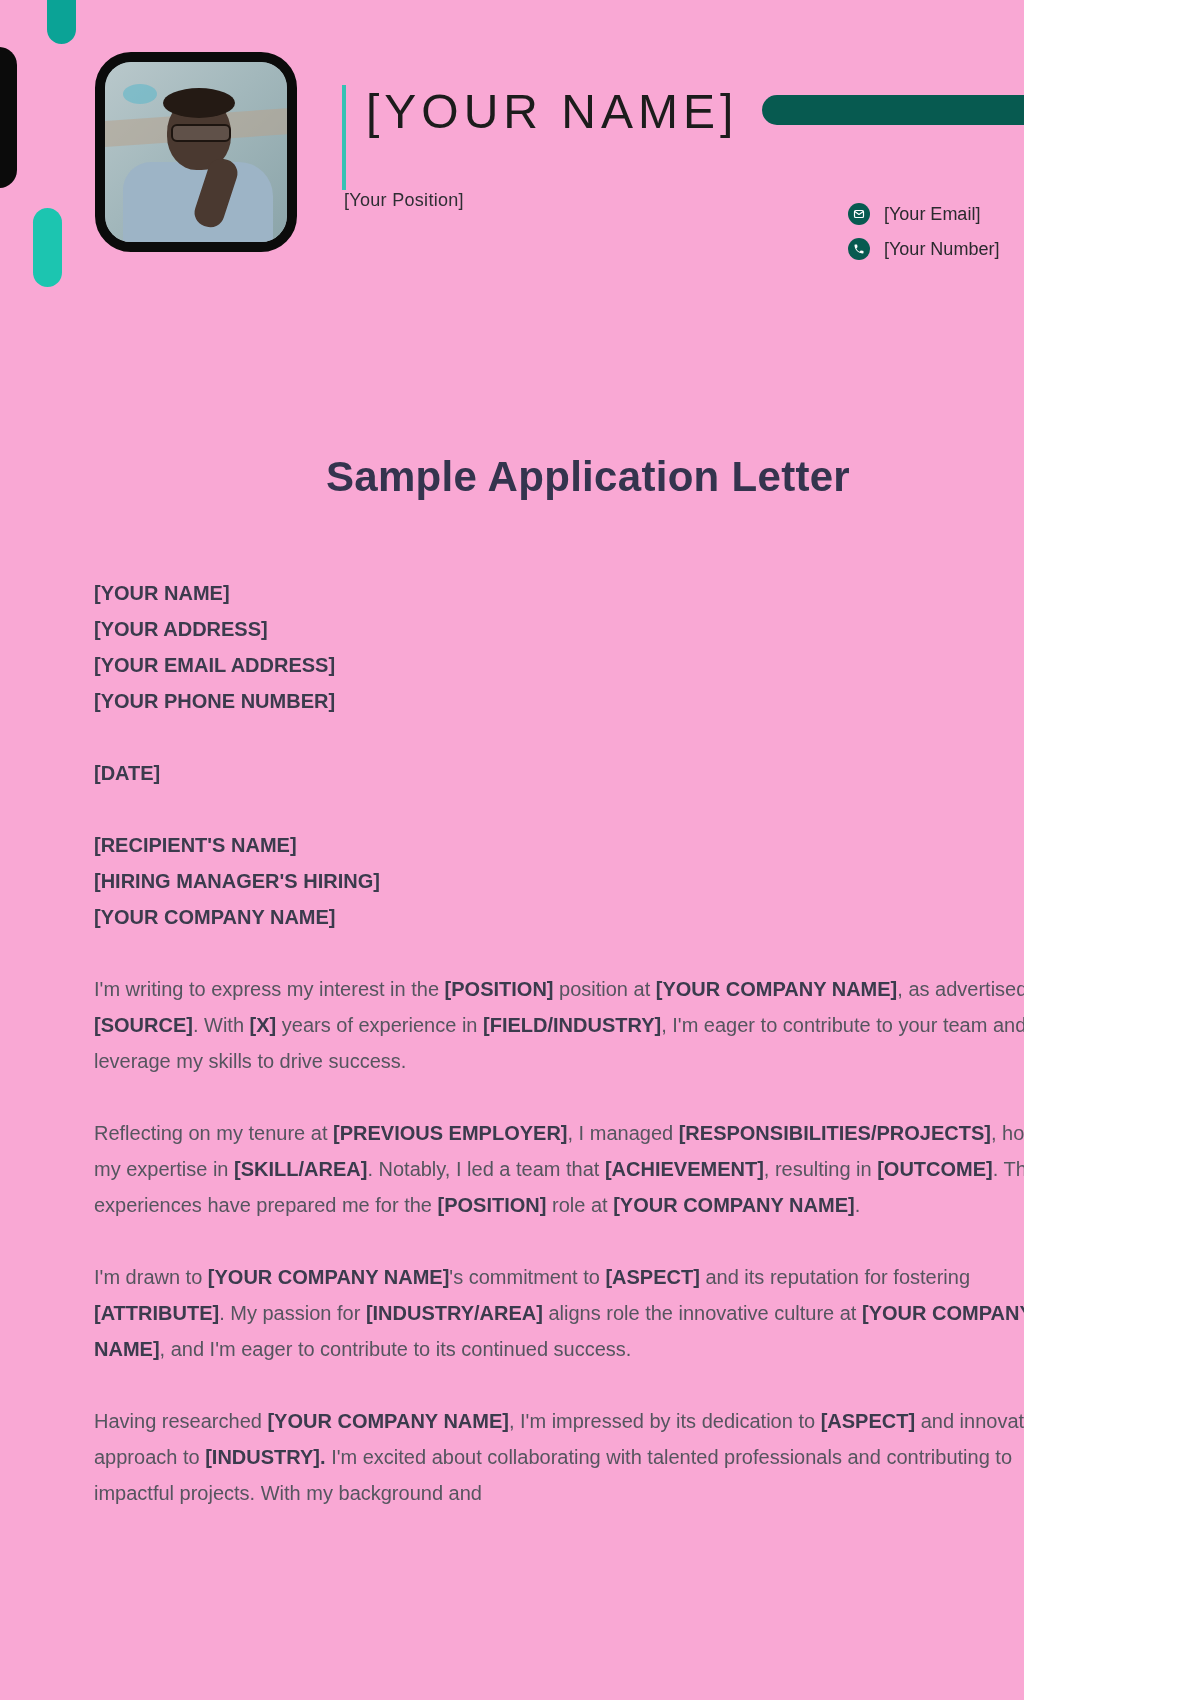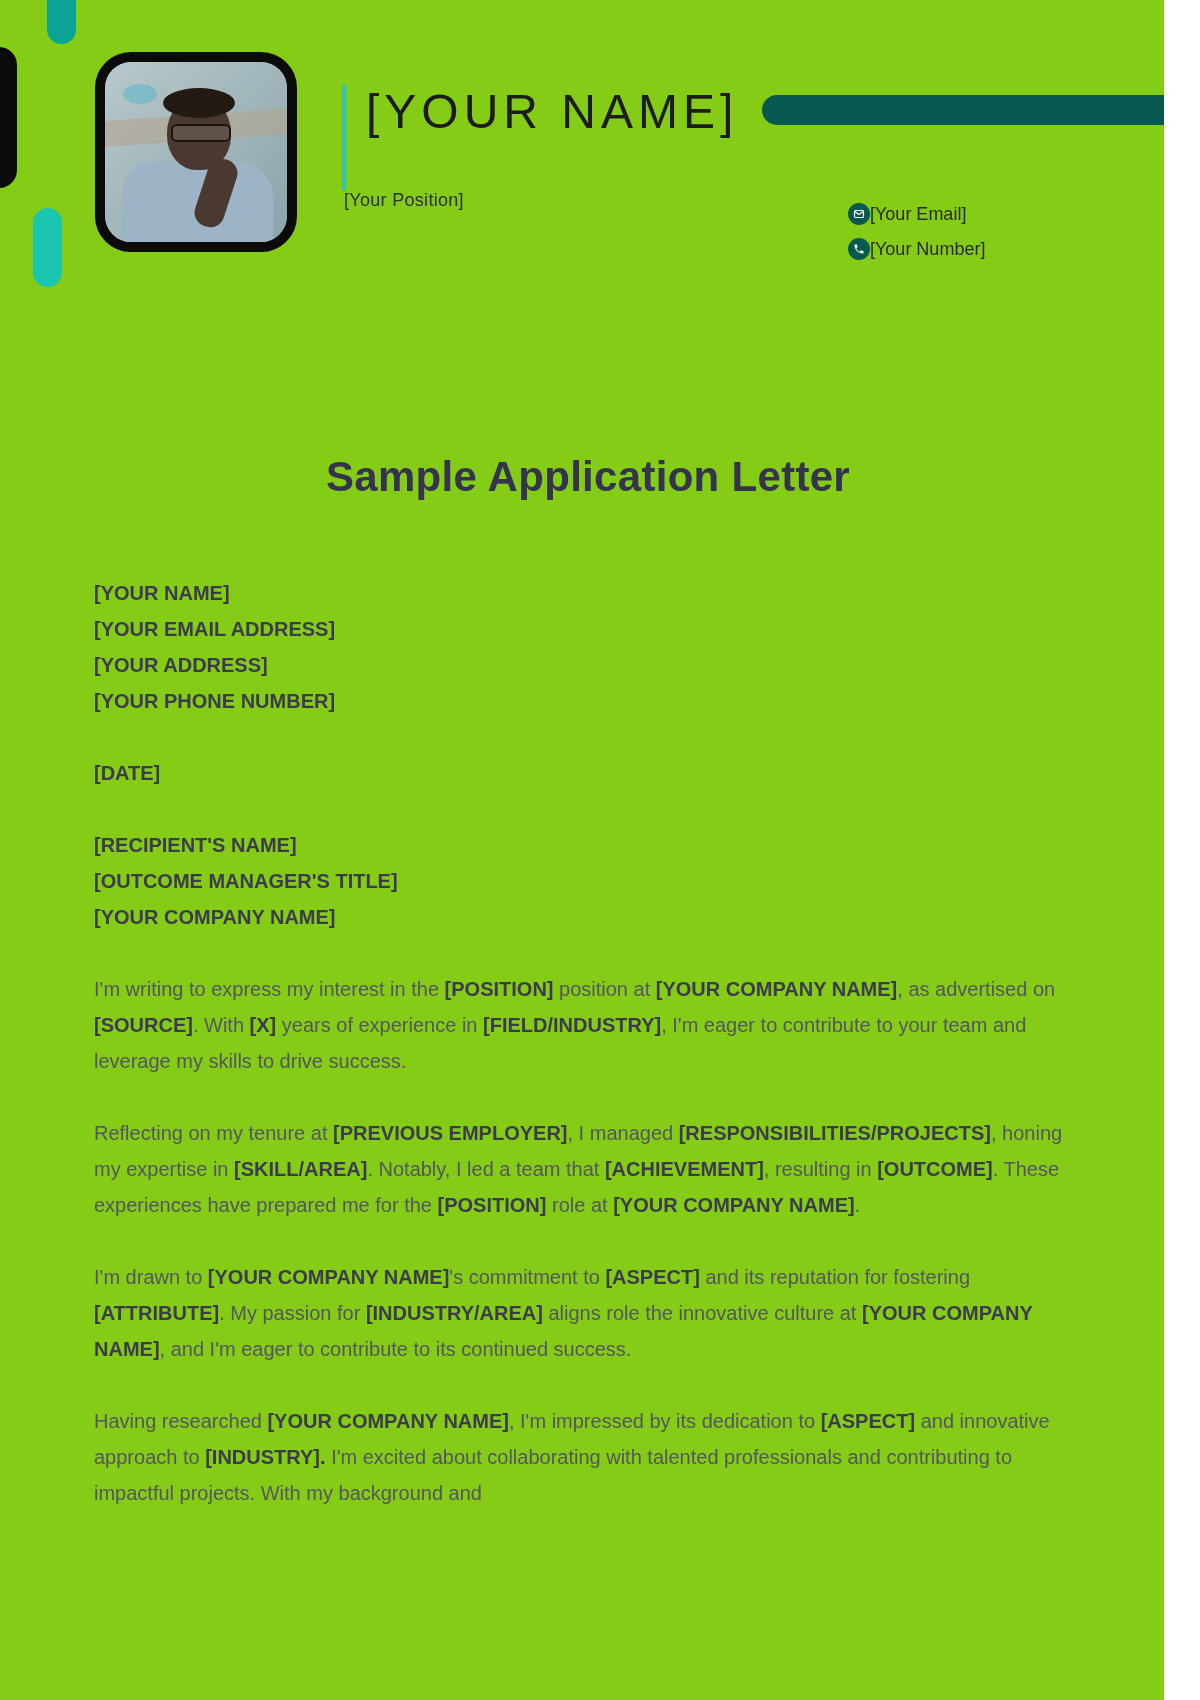--- a/index.html
+++ b/index.html
@@ -1,17 +1,17 @@
 <!DOCTYPE html>
 <html><head>
 <meta charset="utf-8">
 <style>
   html,body{margin:0;padding:0;background:#fff;}
   .page{
-    position:relative;width:1164px;height:1700px;background:#84cc16;
+    position:relative;width:1024px;height:1700px;background:#f9a8d4;
     overflow:hidden;font-family:"Liberation Sans",sans-serif;
   }
   
   .decor{position:absolute;}
   .pill-top{left:47px;top:-18px;width:29px;height:62px;border-radius:15px;background:#0BA396;}
   .tab-black{left:-20px;top:47px;width:37px;height:141px;border-radius:18px;background:#0B0B0B;}
   .pill-bottom{left:33px;top:208px;width:29px;height:79px;border-radius:15px;background:#1CC5B0;}
   
   .photo{
     position:absolute;left:95px;top:52px;width:202px;height:200px;box-sizing:border-box;
@@ -28,21 +28,21 @@
   .photo-arm{position:absolute;left:96px;top:96px;width:30px;height:70px;border-radius:14px;background:#4a3930;transform:rotate(18deg);}
   
   .name-line{position:absolute;left:342px;top:85px;width:4px;height:105px;background:#35C2B4;}
   .person-name{
     position:absolute;left:366px;top:84px;margin:0;font-size:48px;font-weight:400;
     letter-spacing:5px;color:#1C1C1C;white-space:nowrap;
   }
   .header-bar{position:absolute;left:762px;top:95px;width:438px;height:30px;background:#075A50;border-radius:15px 0 0 15px;}
   .person-position{position:absolute;left:344px;top:190px;font-size:18px;color:#2E2E33;letter-spacing:.3px;}
   .contact{position:absolute;left:848px;top:203px;display:flex;flex-direction:column;gap:13px;}
-  .contact-row{display:flex;align-items:center;}
+  .contact-row{display:flex;align-items:center;gap:14px;}
   .cicon{width:22px;height:22px;border-radius:50%;background:#075A50;display:flex;align-items:center;justify-content:center;flex:0 0 auto;}
   .cicon svg{display:block;}
   .contact-label{font-size:18px;color:#2A2A2E;}
   
   .letter{position:absolute;left:94px;top:453px;width:988px;font-size:20px;line-height:36px;color:#55555F;}
   .letter-title{margin:0;text-align:center;font-size:42px;line-height:48px;font-weight:700;color:#34344E;letter-spacing:.3px;}
   .blk{margin-top:36px;}
   .first-blk{margin-top:74px;}
   .bold-lines .line{font-weight:700;color:#3B3B4D;}
   .letter p{margin:36px 0 0 0;}
@@ -91,32 +91,32 @@
       </span>
       <span class="contact-label">[Your Number]</span>
     </div>
   </div>
 
   <div class="letter">
     <h2 class="letter-title">Sample Application Letter</h2>
 
     <div class="blk first-blk bold-lines">
         <div class="line">[YOUR NAME]</div>
+        <div class="line">[YOUR ADDRESS]</div>
         <div class="line">[YOUR EMAIL ADDRESS]</div>
-        <div class="line">[YOUR ADDRESS]</div>
         <div class="line">[YOUR PHONE NUMBER]</div>
       </div>
 
     <div class="blk bold-lines">
       <div class="line">[DATE]</div>
     </div>
 
     <div class="blk bold-lines">
         <div class="line">[RECIPIENT'S NAME]</div>
-        <div class="line">[OUTCOME MANAGER'S TITLE]</div>
+        <div class="line">[HIRING MANAGER'S HIRING]</div>
         <div class="line">[YOUR COMPANY NAME]</div>
       </div>
 
 
     <div>
         <p class="para"><span>I'm writing to express my interest in the </span><b>[POSITION]</b><span> position at </span><b>[YOUR COMPANY NAME]</b><span>, as advertised on </span><b>[SOURCE]</b><span>. With </span><b>[X]</b><span> years of experience in </span><b>[FIELD/INDUSTRY]</b><span>, I'm eager to contribute to your team and leverage my skills to drive success.</span></p>
         <p class="para"><span>Reflecting on my tenure at </span><b>[PREVIOUS EMPLOYER]</b><span>, I managed </span><b>[RESPONSIBILITIES/PROJECTS]</b><span>, honing my expertise in </span><b>[SKILL/AREA]</b><span>. Notably, I led a team that </span><b>[ACHIEVEMENT]</b><span>, resulting in </span><b>[OUTCOME]</b><span>. These experiences have prepared me for the </span><b>[POSITION]</b><span> role at </span><b>[YOUR COMPANY NAME]</b><span>.</span></p>
         <p class="para"><span>I'm drawn to </span><b>[YOUR COMPANY NAME]</b><span>'s commitment to </span><b>[ASPECT]</b><span> and its reputation for fostering </span><b>[ATTRIBUTE]</b><span>. My passion for </span><b>[INDUSTRY/AREA]</b><span> aligns role the innovative culture at </span><b>[YOUR COMPANY NAME]</b><span>, and I'm eager to contribute to its continued success.</span></p>
         <p class="para"><span>Having researched </span><b>[YOUR COMPANY NAME]</b><span>, I'm impressed by its dedication to </span><b>[ASPECT]</b><span> and innovative approach to </span><b>[INDUSTRY].</b><span> I'm excited about collaborating with talented professionals and contributing to impactful projects. With my background and</span></p>
       </div>

